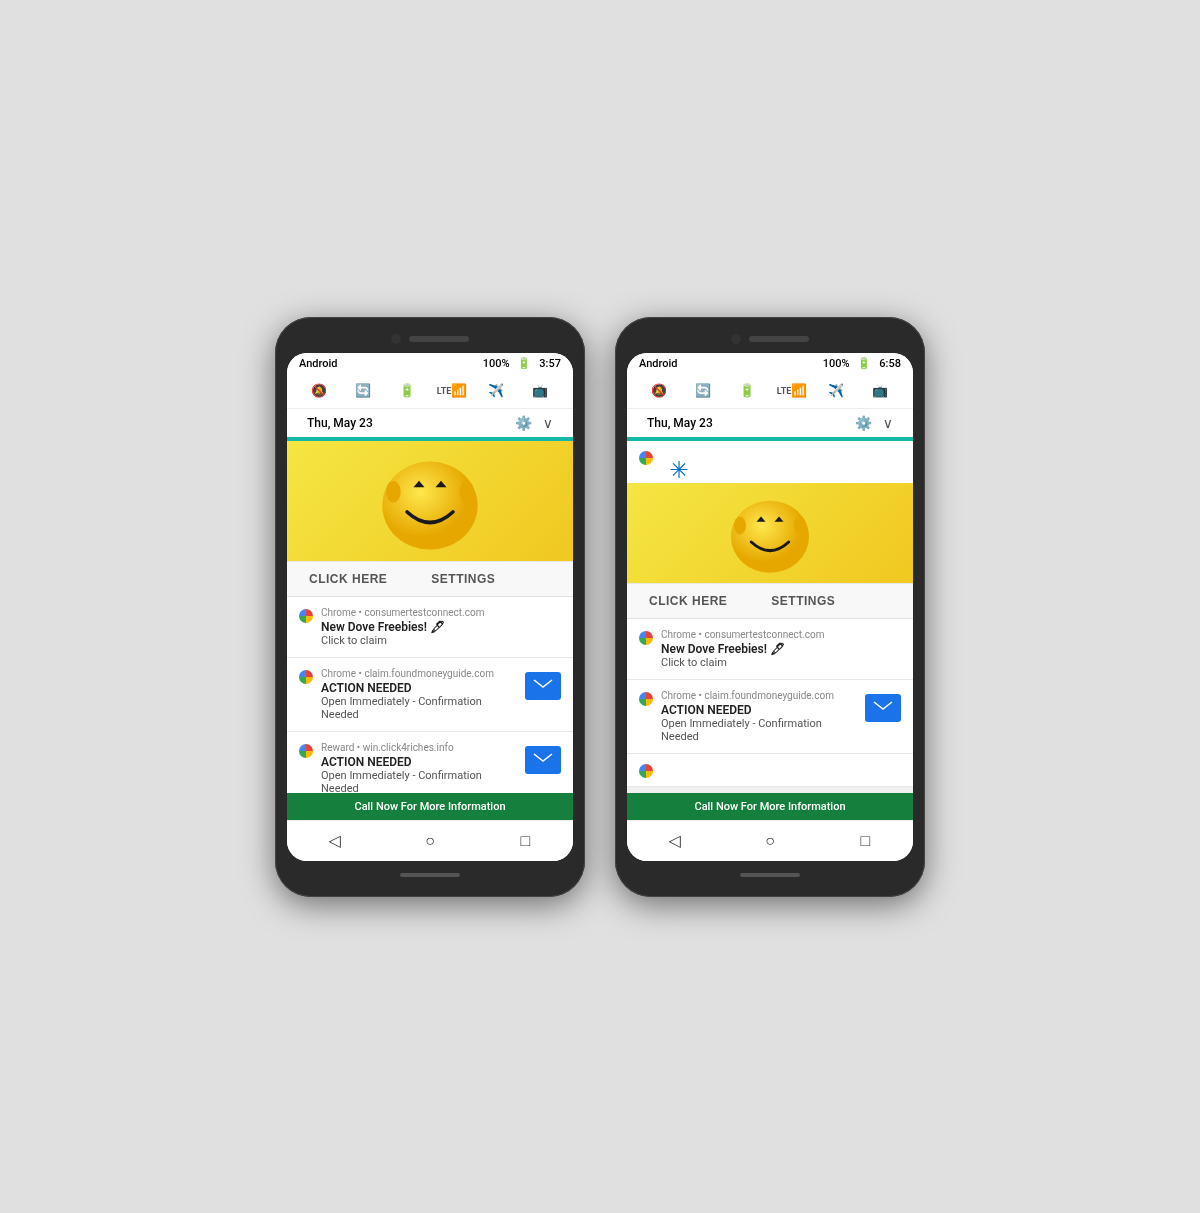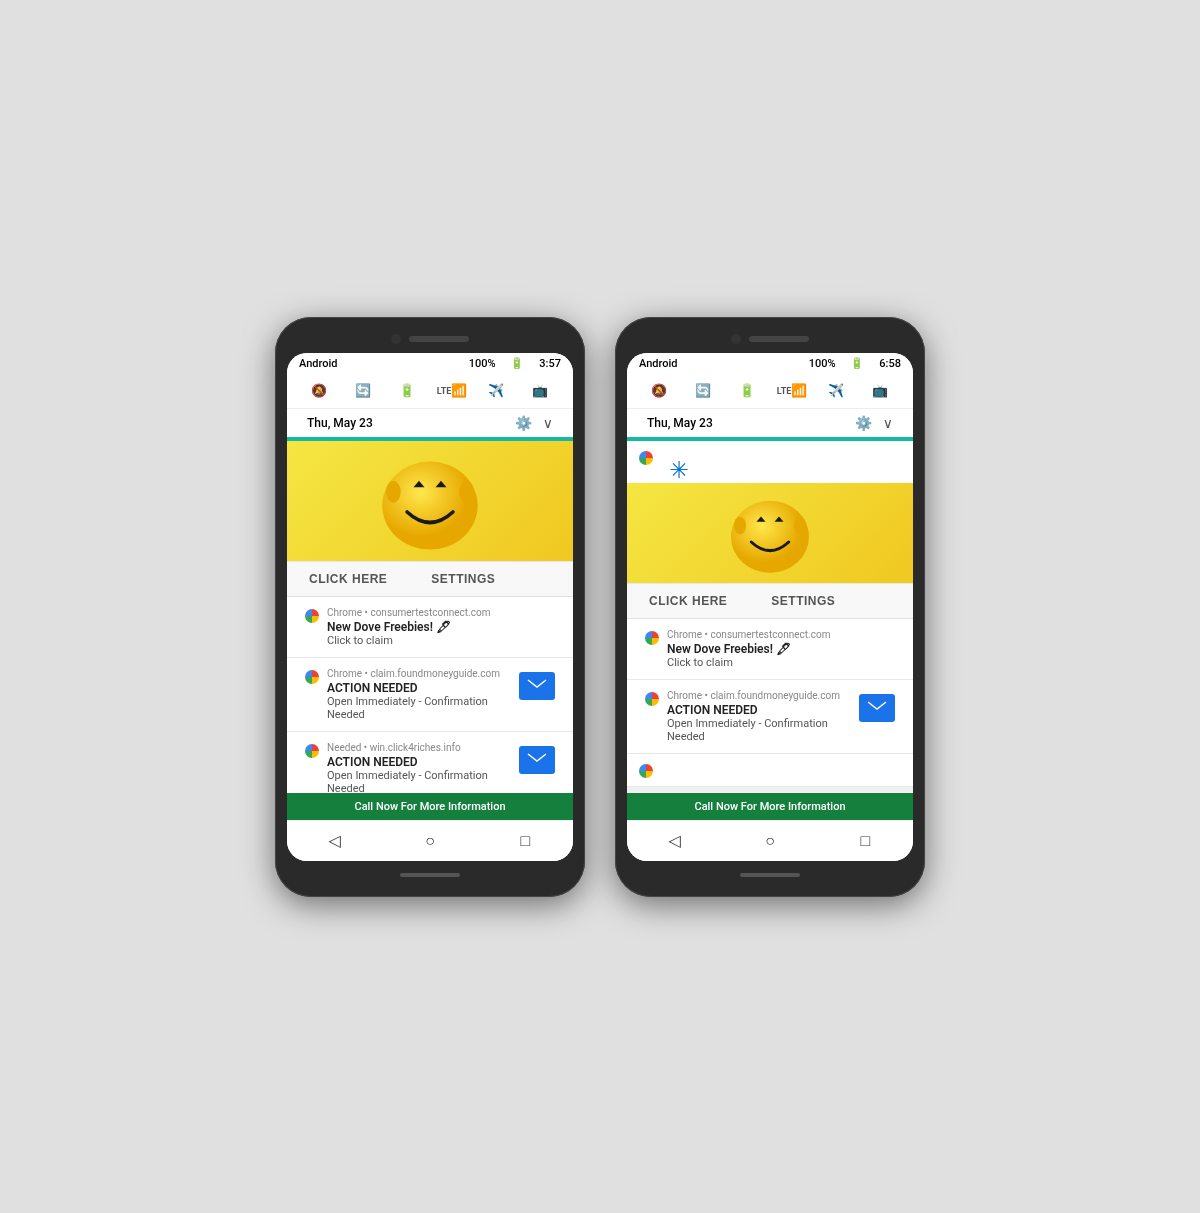--- a/index.html
+++ b/index.html
@@ -88,21 +88,21 @@
       justify-content: space-between;
       align-items: center;
       padding: 4px 12px;
       font-size: 11px;
       font-weight: 500;
     }
 
     .status-bar-right {
       display: flex;
       align-items: center;
-      gap: 15px;
+      gap: 8px;
       font-size: 11px;
       font-weight: 500;
     }
 
     
     .quick-icons {
       background: #fff;
       display: flex;
       justify-content: space-around;
       align-items: center;
@@ -185,21 +185,21 @@
       letter-spacing: 0.5px;
       cursor: pointer;
       border: none;
       background: none;
       text-transform: uppercase;
     }
 
     
     .notif-item {
       background: #fff;
-      padding: 10px 18px;
+      padding: 10px 12px;
       border-bottom: 1px solid #e8e8e8;
       display: flex;
       align-items: flex-start;
       gap: 8px;
       position: relative;
     }
 
     .notif-chrome-icon {
       width: 14px;
       height: 14px;
@@ -397,21 +397,21 @@
             <svg viewBox="0 0 20 16" fill="none">
                 <rect width="20" height="16" rx="2" fill="#1a73e8"></rect>
                 <path d="M1 2L10 9L19 2" stroke="white" stroke-width="1.5"></path>
               </svg>
           </div>
         </div>
 
         <div class="notif-item">
           <div class="notif-chrome-icon"></div>
           <div class="notif-content">
-            <div class="notif-source">Needed • win.click4riches.info</div>
+            <div class="notif-source">Reward • win.click4riches.info</div>
             <div class="notif-title">ACTION NEEDED</div>
             <div class="notif-body">Open Immediately - Confirmation Needed</div>
           </div>
           <div class="notif-mail-icon">
             <svg viewBox="0 0 20 16" fill="none">
                 <rect width="20" height="16" rx="2" fill="#1a73e8"></rect>
                 <path d="M1 2L10 9L19 2" stroke="white" stroke-width="1.5"></path>
               </svg>
           </div>
         </div>

